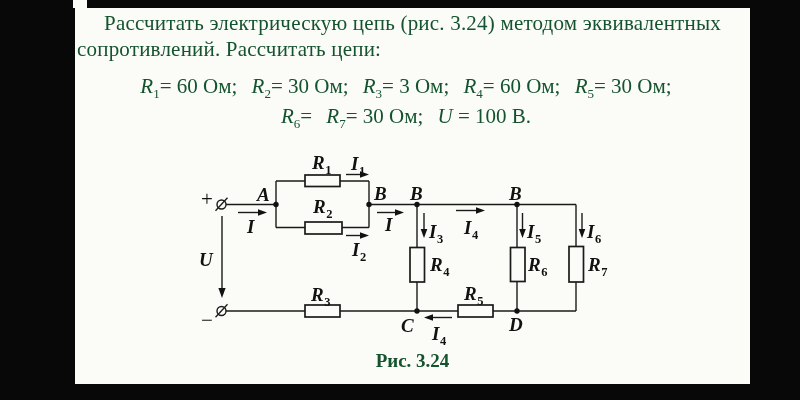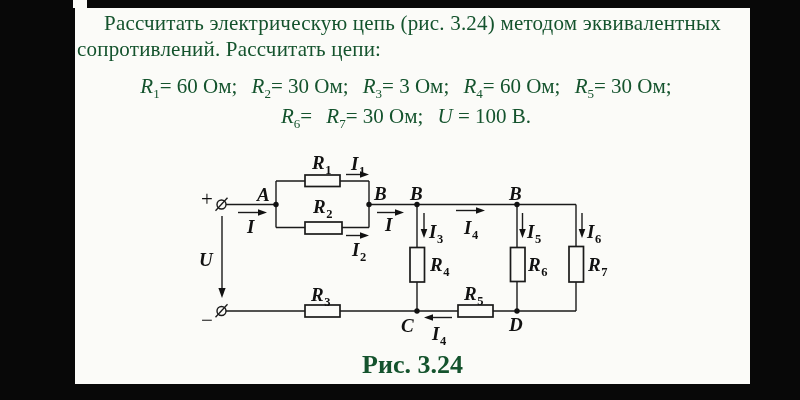--- a/index.html
+++ b/index.html
@@ -16,21 +16,21 @@
   .tline{position:absolute;white-space:nowrap;font-size:21px;line-height:26px;letter-spacing:.2px;}
   .l1{left:29px;top:2px;}
   .l2{left:2px;top:28px;}
   .params{position:absolute;left:0;width:100%;text-align:center;white-space:nowrap;font-size:21px;line-height:26px;}
   .p1{top:65px;}
   .p2{top:95px;}
   .param{margin-right:9px;}
   .param:last-child{margin-right:13px;}
   .vr{font-style:italic;}
   .param sub{font-size:13px;line-height:0;}
-  .caption{position:absolute;left:0;top:342px;width:100%;text-align:center;font-weight:bold;font-size:26px;}
+  .caption{position:absolute;left:0;top:342px;width:100%;text-align:center;font-weight:bold;font-size:19px;}
   svg.circuit{position:absolute;left:0;top:0;}
   svg .wire{stroke:#1a1a1a;stroke-width:1.4;fill:none;}
   svg .rbox{fill:#fbfbf8;stroke:#1a1a1a;stroke-width:1.7;}
   svg .dot{fill:#111;}
   svg .ah{fill:#111;stroke:none;}
   svg text{fill:#111;font-family:"Liberation Serif", serif;}
   svg .lab{font-size:19px;font-style:italic;font-weight:bold;}
   svg .sub{font-size:12.5px;font-style:normal;font-weight:bold;}
   svg .sign{font-size:21px;font-style:normal;}
 </style>

